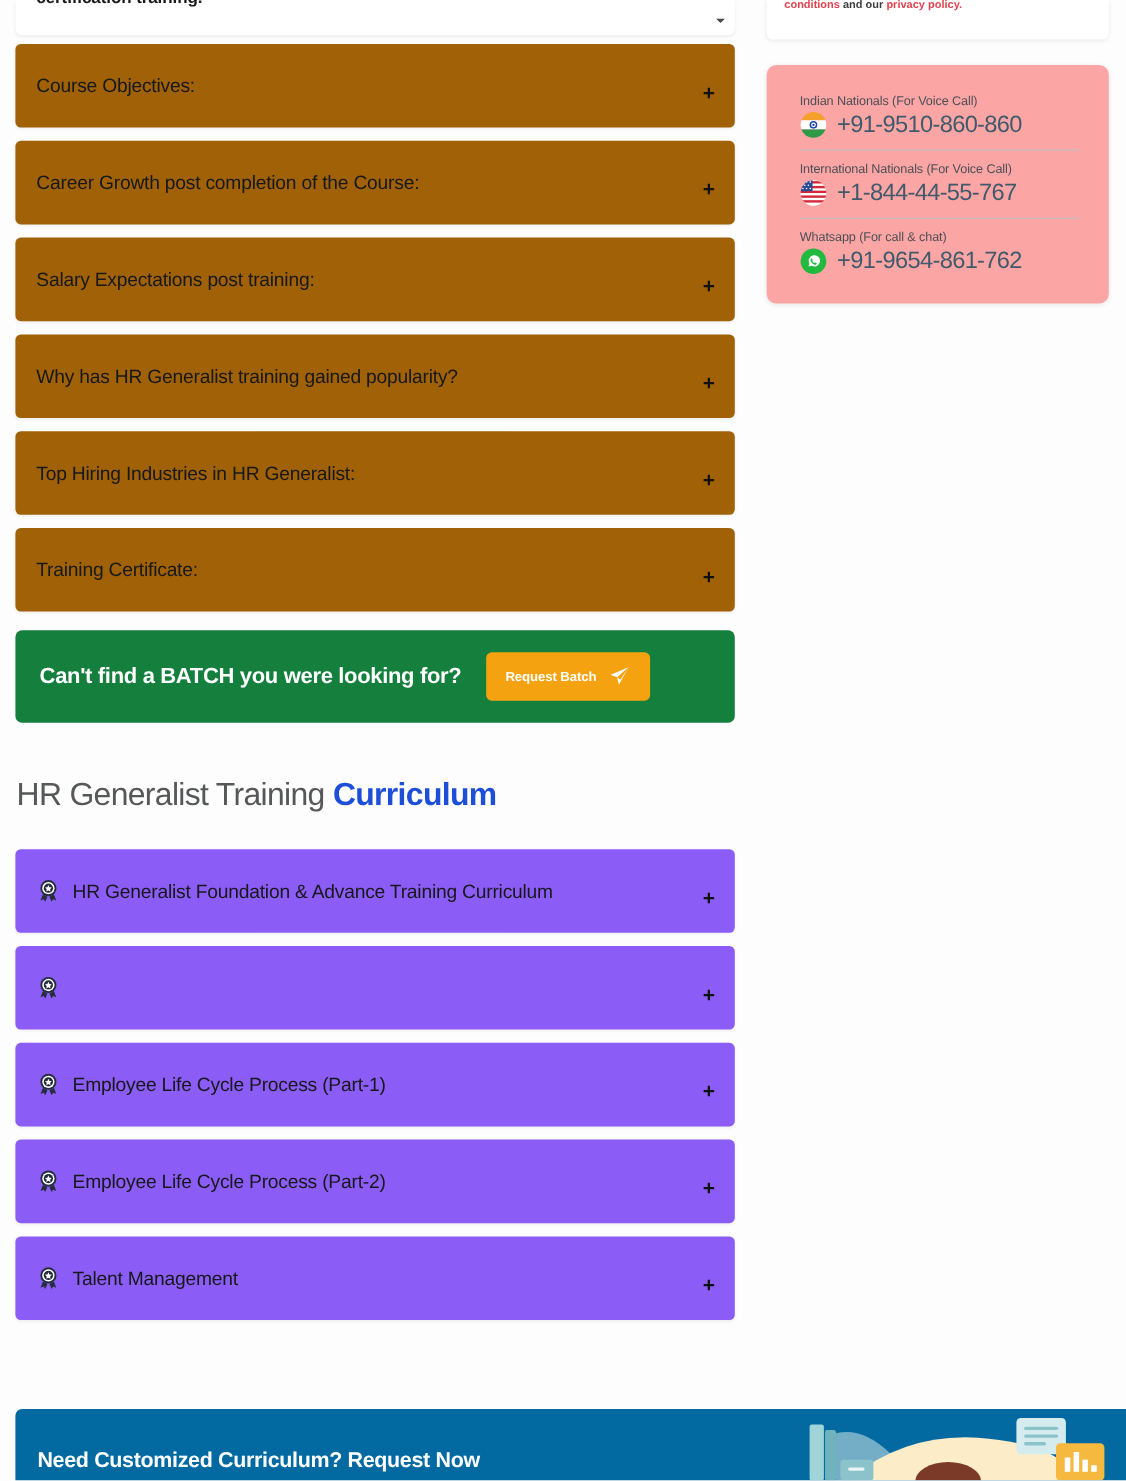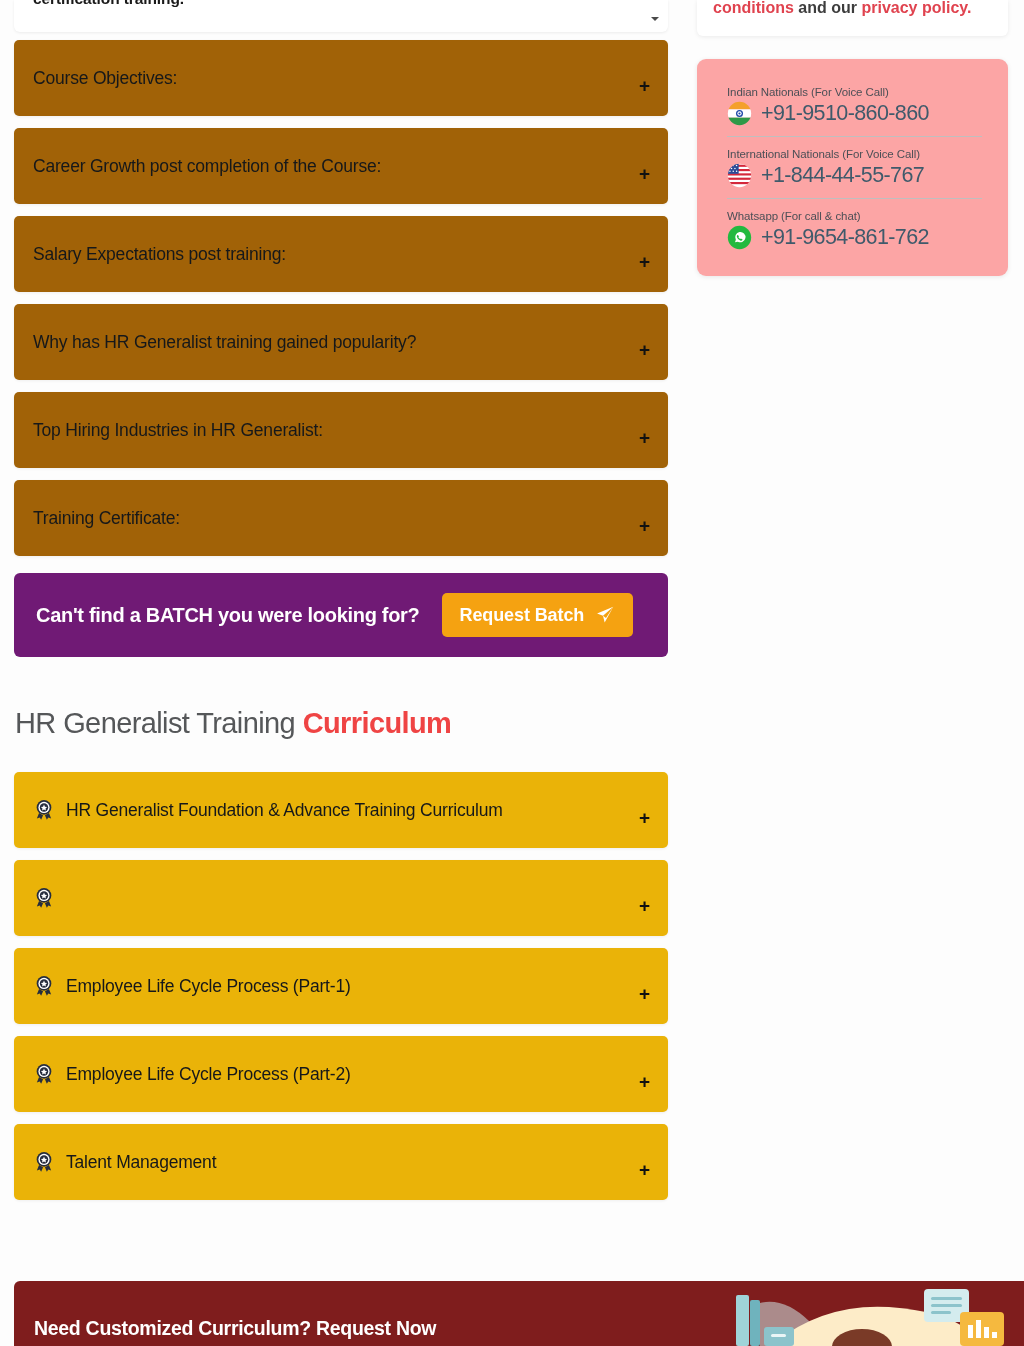--- a/index.html
+++ b/index.html
@@ -89,21 +89,21 @@
     line-height: 1;
   }
 
   
   .acc-row.first { margin-top: 8px; }
 
   
   .cta-banner {
     position: relative;
     margin-top: 17px;
-    background: #701a75;
+    background: #15803d;
     border-radius: 6px;
     height: 84px;
     display: flex;
     align-items: center;
     padding: 0 22px;
   }
   .cta-text {
     font-size: 20px;
     font-weight: 700;
     color: #ffffff;
@@ -115,48 +115,48 @@
     border: none;
     border-radius: 5px;
     height: 44px;
     padding: 0 18px;
     display: flex;
     align-items: center;
     gap: 11px;
     cursor: pointer;
   }
   .cta-btn-label {
-    font-size: 18px;
+    font-size: 12px;
     font-weight: 700;
     color: #ffffff;
     letter-spacing: -0.1px;
     text-align: right;
   }
   .plane-icon { width: 20px; height: 20px; display: block; }
 
   
   .cur-heading {
     margin-top: 50px;
     padding-left: 1px;
     font-size: 29px;
     font-weight: 400;
     color: #555759;
     letter-spacing: -0.6px;
     white-space: nowrap;
   }
   .cur-heading .accent {
-    color: #ef4444;
+    color: #1d4ed8;
     font-weight: 700;
   }
 
   
   .cur-list { margin-top: 32px; }
   .cur-row {
     position: relative;
-    background: #eab308;
+    background: #8b5cf6;
     border-radius: 5px;
     box-shadow: 0 1px 3px rgba(0,0,0,0.06);
     height: 76px;
     margin-top: 12px;
     display: flex;
     align-items: center;
     padding: 0 48px 0 19px;
   }
   .cur-row.first { margin-top: 0; }
   .badge-icon { width: 22px; height: 22px; flex: 0 0 22px; display: block; }
@@ -179,21 +179,21 @@
     line-height: 1;
   }
 
   
   .bottom-banner {
     position: absolute;
     left: 14px;
     top: 1281px;
     width: 1010px;
     height: 65px;
-    background: #7f1d1d;
+    background: #0369a1;
     border-radius: 6px 0 0 0;
     overflow: hidden;
   }
   .bb-text {
     position: absolute;
     left: 20px;
     top: 36px;
     font-size: 19.5px;
     font-weight: 700;
     color: #ffffff;
@@ -222,21 +222,21 @@
     border-radius: 0 0 6px 6px;
     box-shadow: 0 1px 4px rgba(0,0,0,0.08);
     height: 36px;
     padding: 0 16px;
     overflow: hidden;
   }
   .policy-text {
     position: absolute;
     left: 16px;
     top: 0px;
-    font-size: 16px;
+    font-size: 10px;
     font-weight: 700;
     color: #3d3d3d;
     white-space: nowrap;
     line-height: 1;
   }
   .policy-text a {
     color: #e0434f;
     text-decoration: none;
     font-weight: 700;
   }

